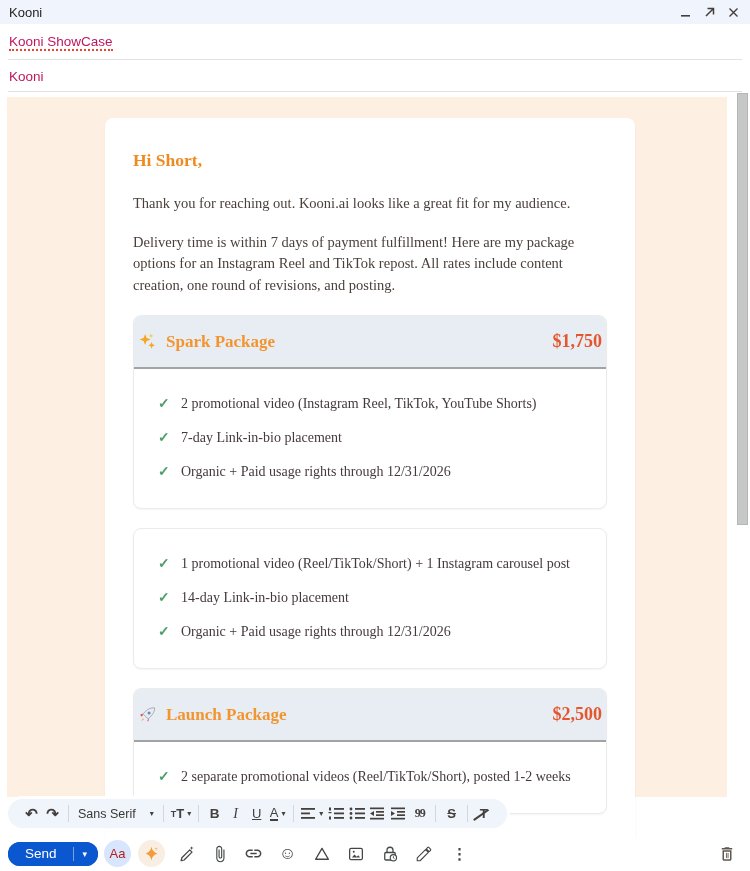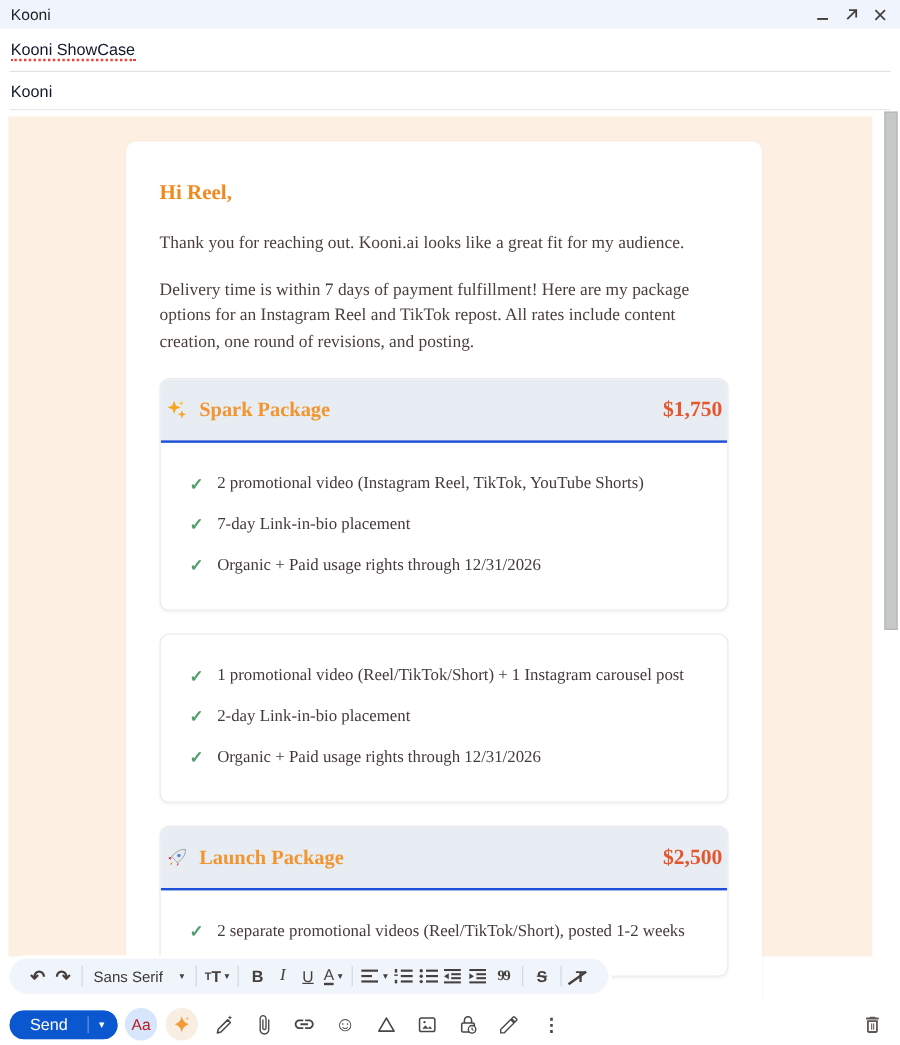--- a/index.html
+++ b/index.html
@@ -12,33 +12,33 @@
   .titlebar .title { font-size:13px; font-weight:500; color:#1f1f1f; }
   .win-controls { margin-left:auto; display:flex; align-items:center; gap:10px; }
   .win-btn { color:#453f3c; font-size:13px; line-height:1; cursor:pointer; width:14px; text-align:center; }
   .win-btn svg { display:block; margin:0 auto; }
 
   
   .field { background:#fff; padding:0 9px; position:relative; display:flex; align-items:center; flex:0 0 auto; }
   .field .inset-line { position:absolute; left:8px; right:8px; bottom:0; height:1px; background:#e2e2e2; }
   .row-recipient { height:36px; }
   .row-subject { height:32px; }
-  .field-text { font-size:13.5px; color:#0f172a; }
+  .field-text { font-size:13.5px; color:#be185d; }
   .misspelled { border-bottom:2px dotted #ea4335; padding-bottom:0px; }
 
   
   .body-area { flex:1 1 auto; position:relative; background:#fff; overflow:hidden; }
   .peach { position:absolute; left:7px; right:23px; top:5px; height:700px; background:#fdf0e2; }
   .email-card { position:absolute; left:105px; top:26px; width:530px; background:#ffffff;
                 border-radius:8px; padding:32px 28px 40px 28px; box-shadow:0 1px 3px rgba(0,0,0,0.05); }
   .greeting { font-family:"Liberation Serif", serif; font-size:17.5px; font-weight:bold; color:#ef8a1e; margin-bottom:22px; }
   .para { font-family:"Liberation Serif", serif; font-size:14.5px; line-height:21.5px; color:#4a3f3a; margin-bottom:17px; }
 
   .pkg { border:1px solid #ebebeb; border-radius:8px; margin-top:19px; background:#fff; box-shadow:0 1px 2px rgba(0,0,0,0.04); overflow:hidden; }
-  .pkg-head { background:#e8edf3; border-bottom:2px solid #1d4ed8; padding:15px 4px; display:flex; align-items:center; }
+  .pkg-head { background:#e8edf3; border-bottom:2px solid #a3a3a3; padding:15px 4px; display:flex; align-items:center; }
   .pkg-emoji { width:19px; height:19px; margin-right:9px; flex:0 0 auto; }
   .pkg-emoji svg { width:19px; height:19px; display:block; }
   .pkg-name { font-family:"Liberation Serif", serif; font-size:17px; font-weight:bold; color:#f2952f; margin-right:auto; }
   .pkg-price { font-family:"Liberation Serif", serif; font-size:18px; font-weight:bold; color:#e4572e; }
   .pkg-body { padding:25px 24px 27px 24px; }
   .pkg-item { display:flex; align-items:flex-start; margin-bottom:15px; white-space:nowrap; }
   .pkg-item:last-child { margin-bottom:0; }
   .check { color:#4f9e6b; font-size:14px; font-weight:bold; width:23px; flex:0 0 auto; line-height:19px; }
   .item-text { font-family:"Liberation Serif", serif; font-size:14px; color:#44393b; line-height:19px; }
 
@@ -118,21 +118,21 @@
   </div>
 
   <div class="field row-subject">
     <span class="field-text">Kooni</span>
     <span class="inset-line"></span>
   </div>
 
   <div class="body-area">
     <div class="peach"></div>
     <div class="email-card">
-      <div class="greeting">Hi Reel,</div>
+      <div class="greeting">Hi Short,</div>
       <p class="para">Thank you for reaching out. Kooni.ai looks like a great fit for my audience.</p>
       <p class="para">Delivery time is within 7 days of payment fulfillment! Here are my package options for an Instagram Reel and TikTok repost. All rates include content creation, one round of revisions, and posting.</p>
       <div>
   <div class="pkg">
     <div class="pkg-head">
       <span class="pkg-emoji">
         <svg viewBox="0 0 24 24">
           <path d="M9 2.5l1.9 5.1 5.1 1.9-5.1 1.9L9 16.5l-1.9-5.1L2 9.5l5.1-1.9z" fill="#f5a623"></path>
           <path d="M17.2 12.5l1.2 3.1 3.1 1.2-3.1 1.2-1.2 3.1-1.2-3.1-3.1-1.2 3.1-1.2z" fill="#f5a623"></path>
           <path d="M16.5 2l.8 2.2 2.2.8-2.2.8-.8 2.2-.8-2.2-2.2-.8 2.2-.8z" fill="#f9c74f"></path>
@@ -162,21 +162,21 @@
 
   <div class="pkg">
     <div class="pkg-body">
   <div class="pkg-item">
     <span class="check">✓</span>
     <span class="item-text">1 promotional video (Reel/TikTok/Short) + 1 Instagram carousel post</span>
   </div>
 
   <div class="pkg-item">
     <span class="check">✓</span>
-    <span class="item-text">2-day Link-in-bio placement</span>
+    <span class="item-text">14-day Link-in-bio placement</span>
   </div>
 
   <div class="pkg-item">
     <span class="check">✓</span>
     <span class="item-text">Organic + Paid usage rights through 12/31/2026</span>
   </div>
 </div>
   </div>
 
   <div class="pkg">

